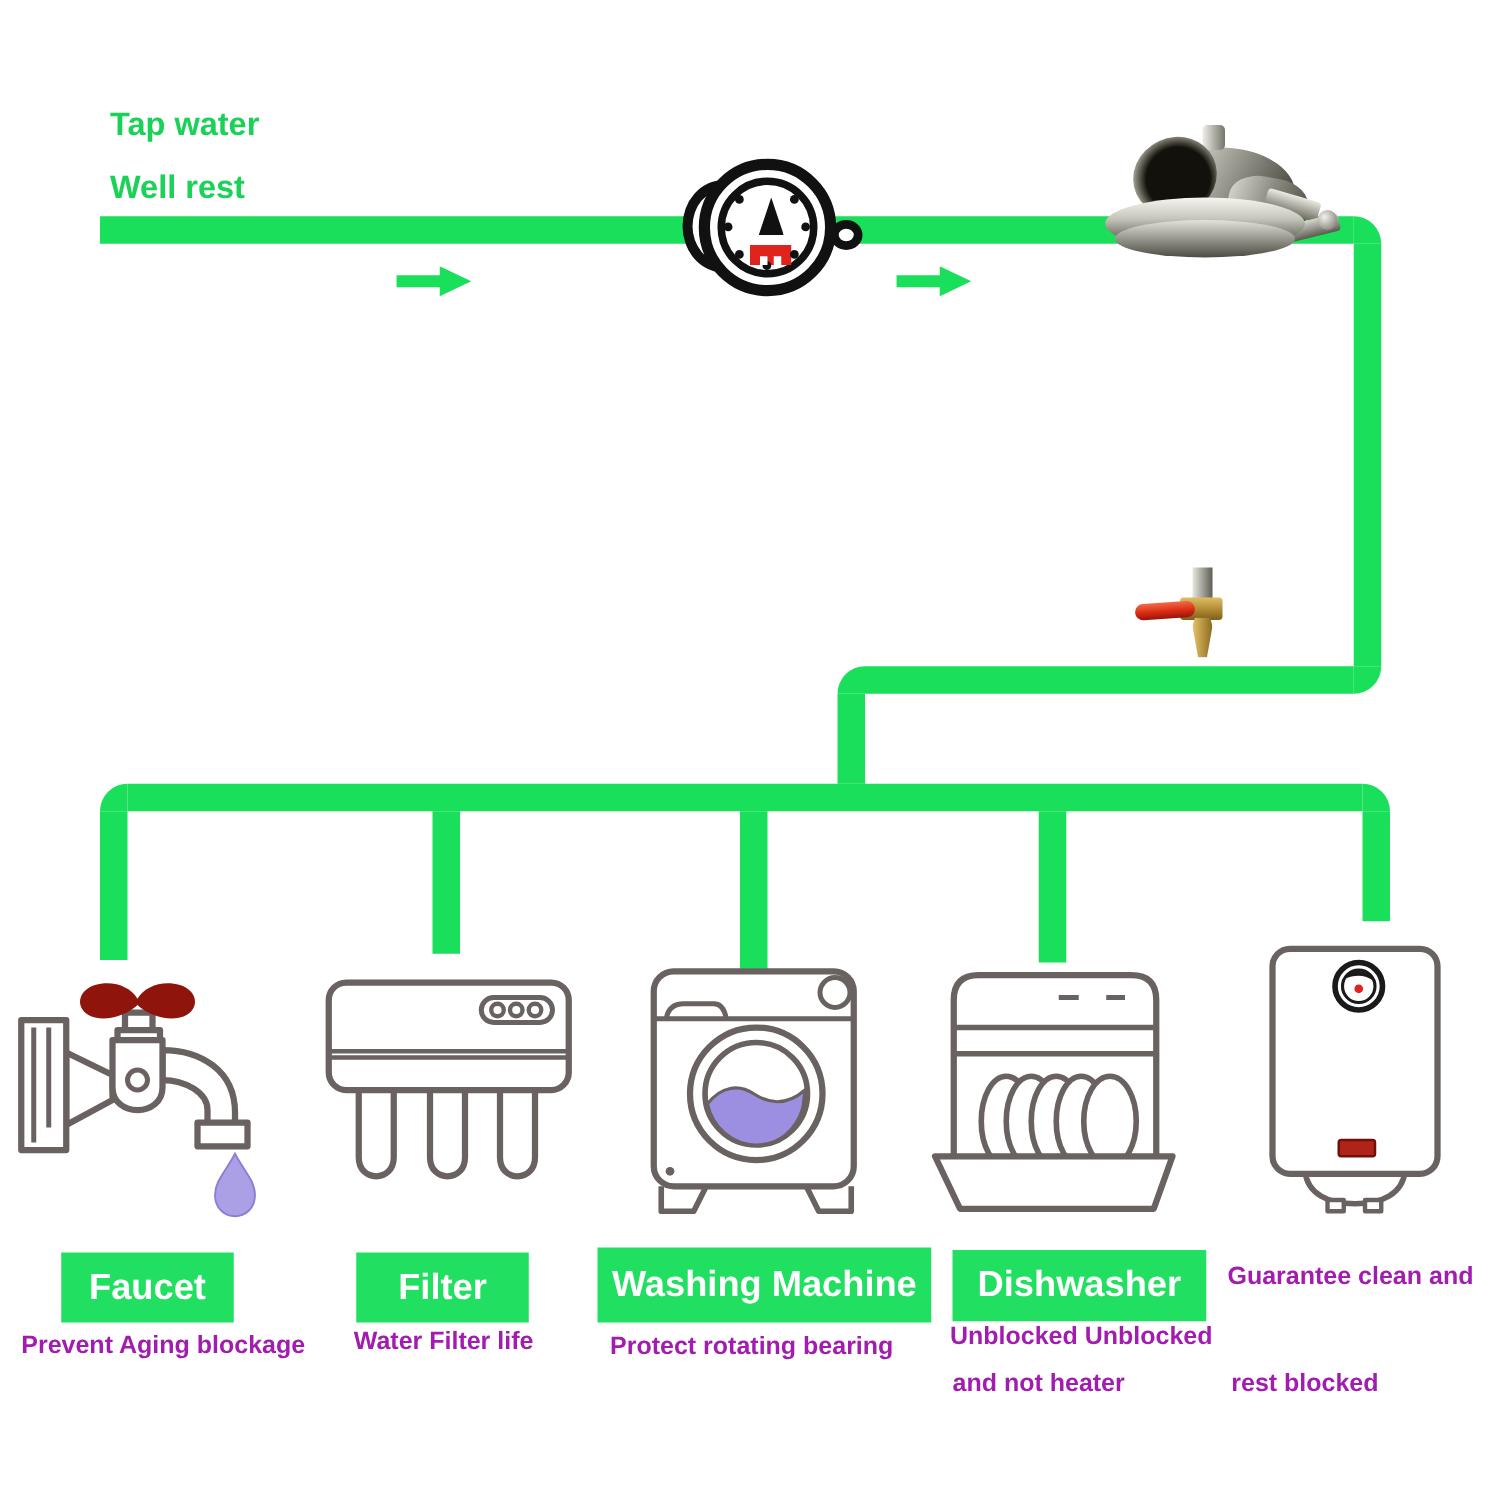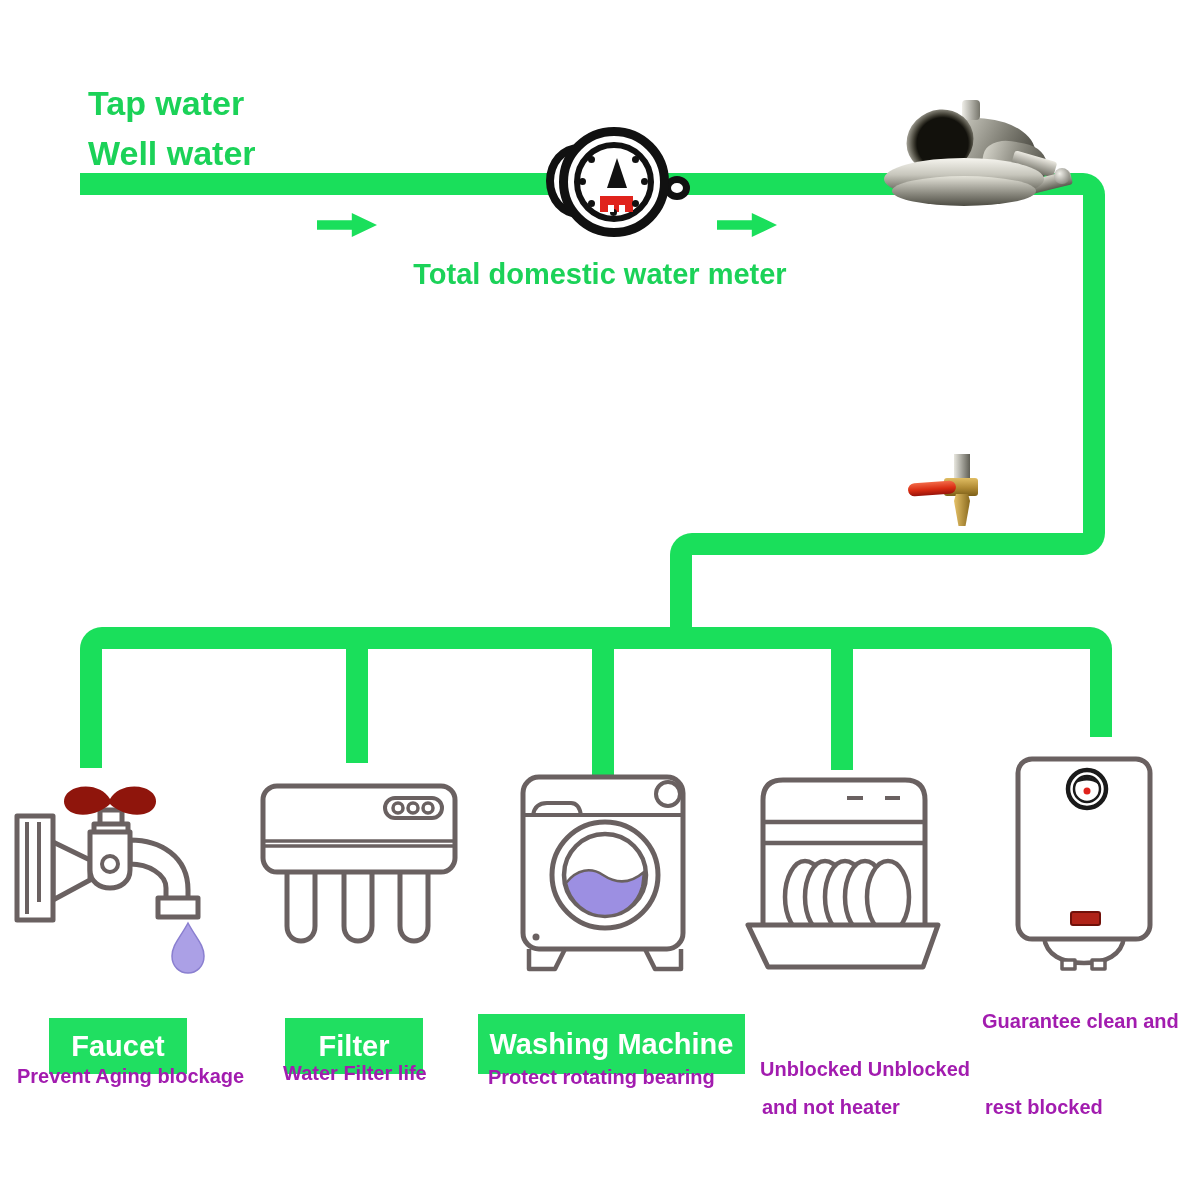--- a/index.html
+++ b/index.html
@@ -4,30 +4,30 @@
 <style>
   html,body{margin:0;padding:0;background:#fff;}
   .canvas{position:relative;width:1200px;height:1200px;background:#ffffff;overflow:hidden;
           font-family:"Liberation Sans",sans-serif;}
   .abs{position:absolute;}
   
   .pipe{position:absolute;background:var(--pipe-green);}
   .arrow{position:absolute;width:60px;height:24px;background:var(--pipe-green);
          clip-path:polygon(0 30%,58% 30%,58% 0,100% 50%,58% 100%,58% 70%,0 70%);}
   
-  .gtext{position:absolute;color:var(--text-green);font-weight:bold;font-size:34px;white-space:nowrap;text-align:right;}
+  .gtext{position:absolute;color:var(--text-green);font-weight:bold;font-size:26px;white-space:nowrap;text-align:right;}
   
   .meter-part{position:absolute;box-sizing:border-box;background:#fff;border-radius:50%;}
   .meter-dot{position:absolute;width:7px;height:7px;background:#111;border-radius:50%;z-index:14;}
   
   .fh{position:absolute;left:856px;top:98px;width:212px;height:432px;z-index:16;}
   .fh > div{position:absolute;}
   
   .label-box{position:absolute;background:var(--label-box-green);color:#fff;font-weight:bold;
-             font-size:29px;display:flex;align-items:center;justify-content:center;white-space:nowrap;z-index:20;margin-top:16px;}
+             font-size:29px;display:flex;align-items:center;justify-content:center;white-space:nowrap;z-index:20;}
   .desc{position:absolute;color:#a21caf;font-weight:bold;font-size:20px;white-space:nowrap;z-index:20;}
   svg{position:absolute;overflow:visible;}
 </style>
 </head>
 <body>
 
 <div class="canvas">
 
   <div class="pipe" style="left:80px;top:173px;width:1003px;height:22px;"></div>
   <div class="pipe" style="left:1083px;top:173px;width:22px;height:22px;border-radius:0 22px 0 0;"></div>
@@ -42,22 +42,21 @@
   <div class="pipe" style="left:80px;top:649px;width:22px;height:119px;"></div>
   <div class="pipe" style="left:346px;top:649px;width:22px;height:114px;"></div>
   <div class="pipe" style="left:592px;top:649px;width:22px;height:126px;"></div>
   <div class="pipe" style="left:831px;top:649px;width:22px;height:121px;"></div>
   <div class="pipe" style="left:1090px;top:649px;width:22px;height:88px;"></div>
 
   <div class="arrow" style="left:317px;top:213px;"></div>
   <div class="arrow" style="left:717px;top:213px;"></div>
 
   <div class="gtext" style="left:88px;top:84px;">Tap water</div>
-  <div class="gtext" style="left:88px;top:134px;">Well water</div>
-  <div class="gtext" style="left:380px;top:258px;width:440px;text-align:center;font-size:29px;">Total domestic water meter</div>
+  <div class="gtext" style="left:88px;top:134px;">Well rest</div>
 
   <div class="abs" style="left:540px;top:120px;width:160px;height:130px;z-index:10;">
     <div class="meter-part" style="left:6px;top:24px;width:66px;height:74px;border:8px solid #111;z-index:11;"></div>
     <div class="meter-part" style="left:124px;top:56px;width:26px;height:24px;border:7px solid #111;z-index:11;"></div>
     <div class="meter-part" style="left:19px;top:7px;width:110px;height:110px;border:9px solid #111;z-index:12;"></div>
     <div class="meter-part" style="left:34px;top:22px;width:80px;height:80px;border:6px solid #111;z-index:13;"></div>
     <div class="abs" style="left:67px;top:38px;width:20px;height:30px;background:#111;clip-path:polygon(50% 0,100% 100%,0 100%);z-index:14;"></div>
     <div class="abs" style="left:60px;top:76px;width:33px;height:16px;background:var(--meter-display-red);z-index:14;"></div>
     <div class="abs" style="left:68px;top:85px;width:6px;height:7px;background:#fff;z-index:15;"></div>
     <div class="abs" style="left:79px;top:85px;width:6px;height:7px;background:#fff;z-index:15;"></div>
@@ -166,20 +165,23 @@
 
   <div class="label-box" style="left:49px;top:1002px;width:138px;height:56px;">
       <span>Faucet</span>
     </div>
   <div class="label-box" style="left:285px;top:1002px;width:138px;height:56px;">
       <span>Filter</span>
     </div>
   <div class="label-box" style="left:478px;top:998px;width:267px;height:60px;">
       <span>Washing Machine</span>
     </div>
+  <div class="label-box" style="left:762px;top:1000px;width:203px;height:57px;">
+      <span>Dishwasher</span>
+    </div>
 
   <div class="desc" style="left:17px;top:1065px;">Prevent Aging blockage</div>
   <div class="desc" style="left:283px;top:1062px;">Water Filter life</div>
   <div class="desc" style="left:488px;top:1066px;">Protect rotating bearing</div>
   <div class="desc" style="left:760px;top:1058px;">Unblocked Unblocked</div>
   <div class="desc" style="left:762px;top:1096px;">and not heater</div>
   <div class="desc" style="left:982px;top:1010px;">Guarantee clean and</div>
   <div class="desc" style="left:985px;top:1096px;">rest blocked</div>
 
 </div>

